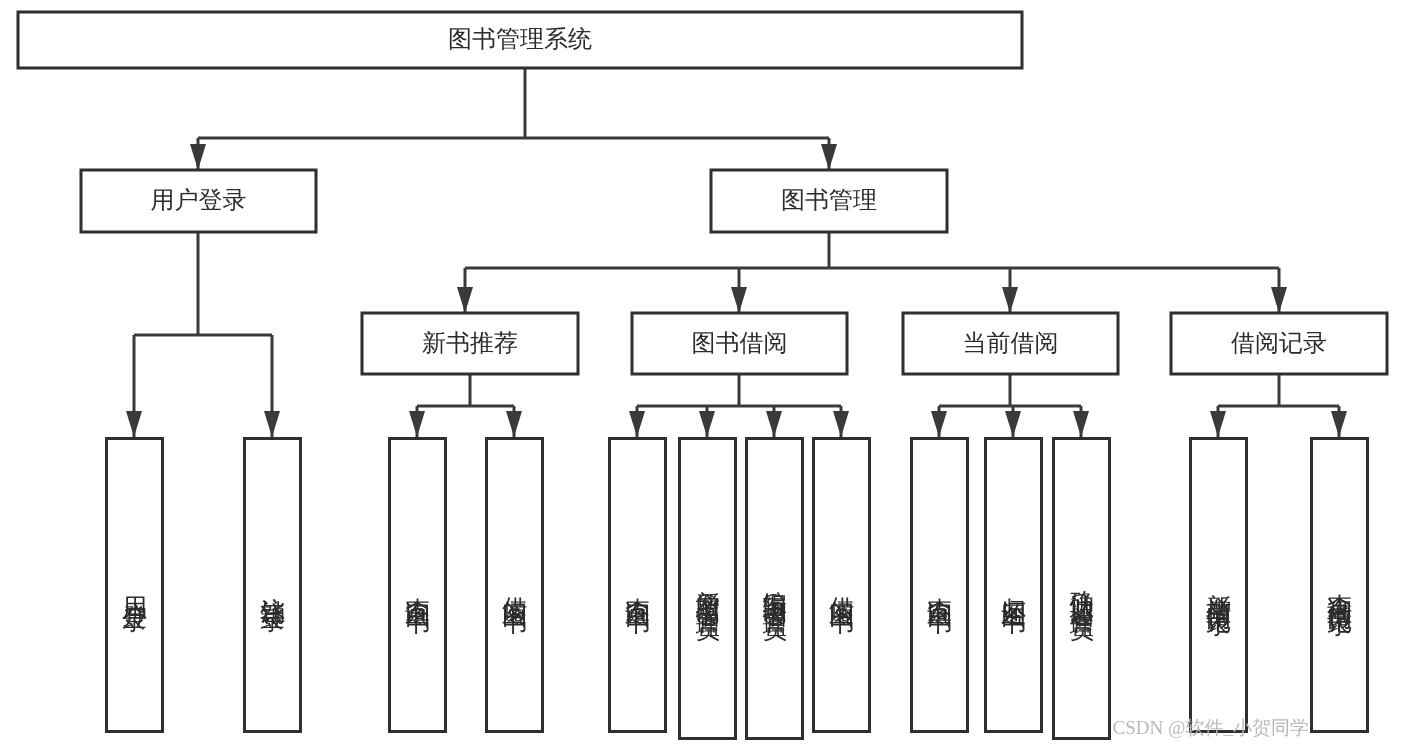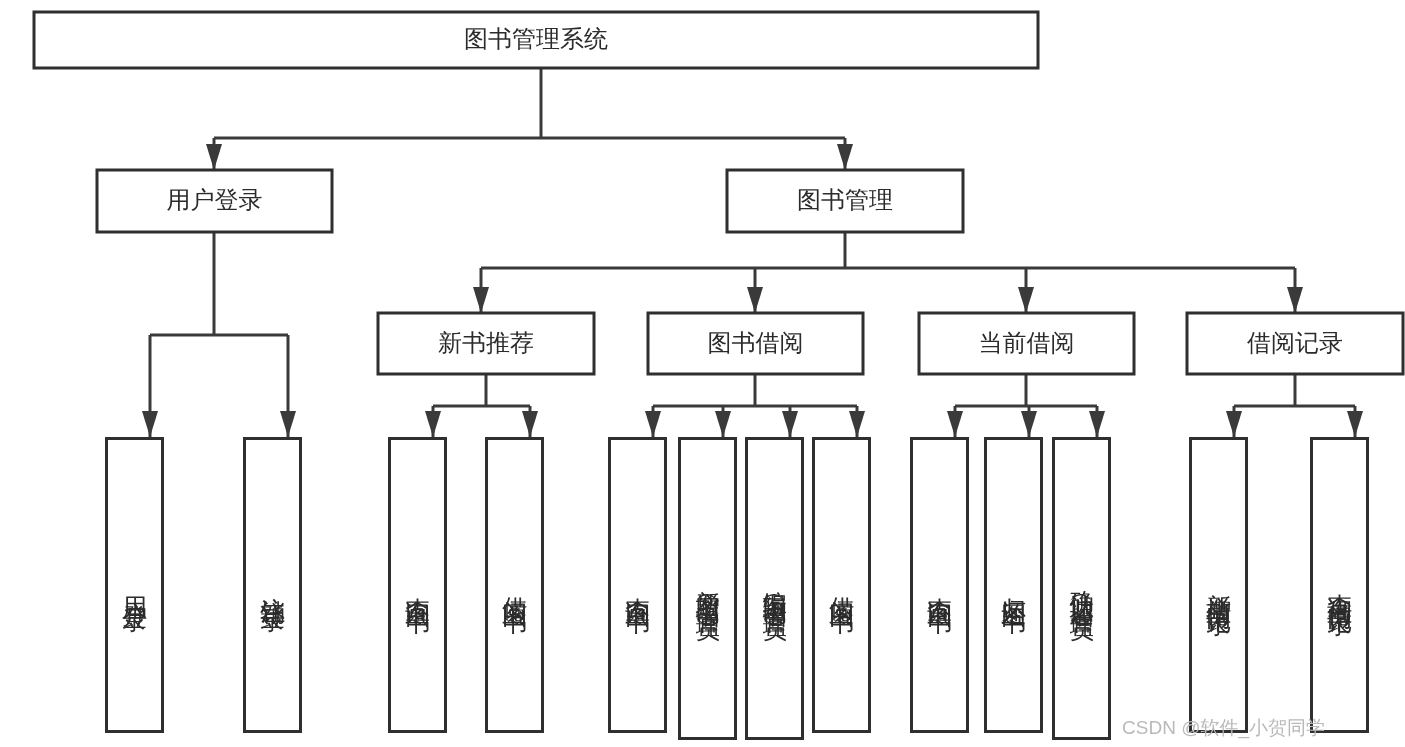--- a/index.html
+++ b/index.html
@@ -13,21 +13,20 @@
     font-family: "Liberation Sans", "DejaVu Sans", sans-serif;
     overflow: hidden;
     position: relative;
   }
   #diagram-root {
     position: absolute;
     left: 0;
     top: 0;
     width: 1317px;
     height: 747px;
-    padding-left: 16px;
   }
   svg.flow {
     display: block;
     width: 1405px;
     height: 747px;
   }
   .node-rect {
     fill: #ffffff;
     stroke: #2f2f2f;
     stroke-width: 3;
@@ -65,21 +64,21 @@
     line-height: 1.1;
     letter-spacing: 4px;
     color: #2b2b2b;
     white-space: nowrap;
     user-select: none;
   }
   .watermark {
     position: absolute;
     right: 8px;
     bottom: 6px;
-    font-family: Liberation Sans, sans-serif;
+    font-family: Liberation Serif, serif;
     font-size: 19px;
     color: #b9b9b9;
     white-space: nowrap;
     user-select: none;
   }
 </style>
 </head>
 <body>
 
 <div id="diagram-root">

